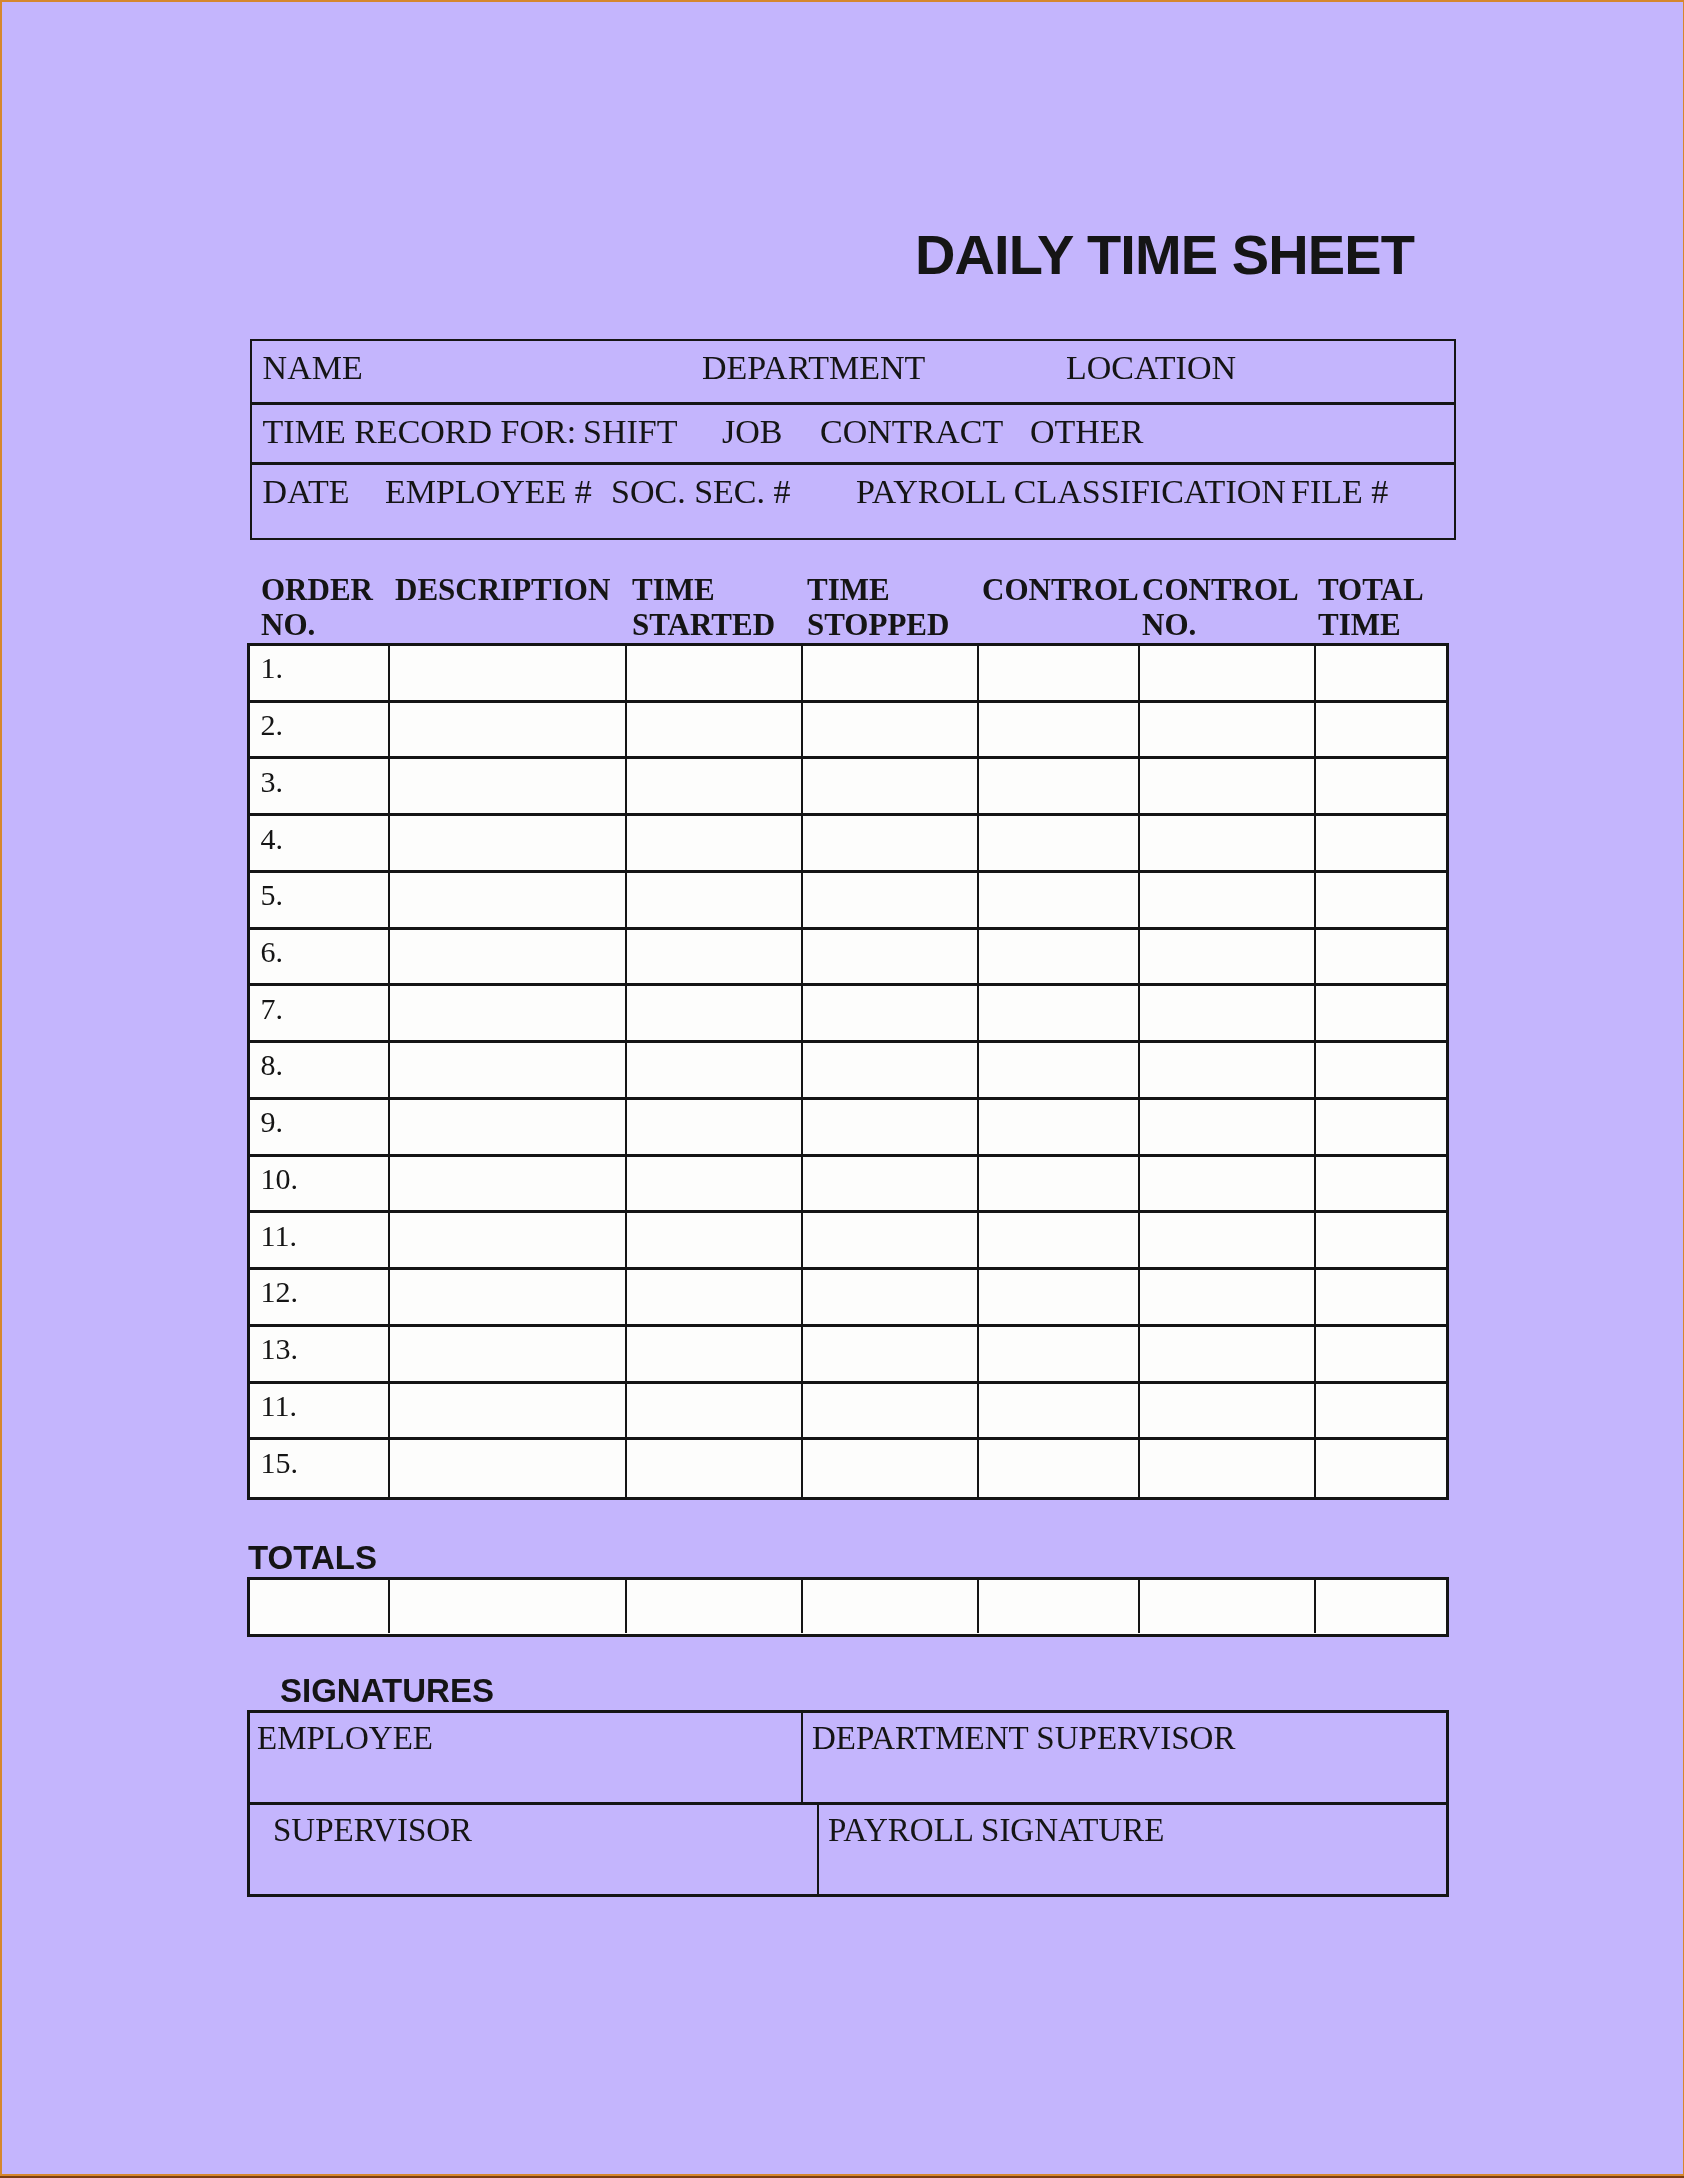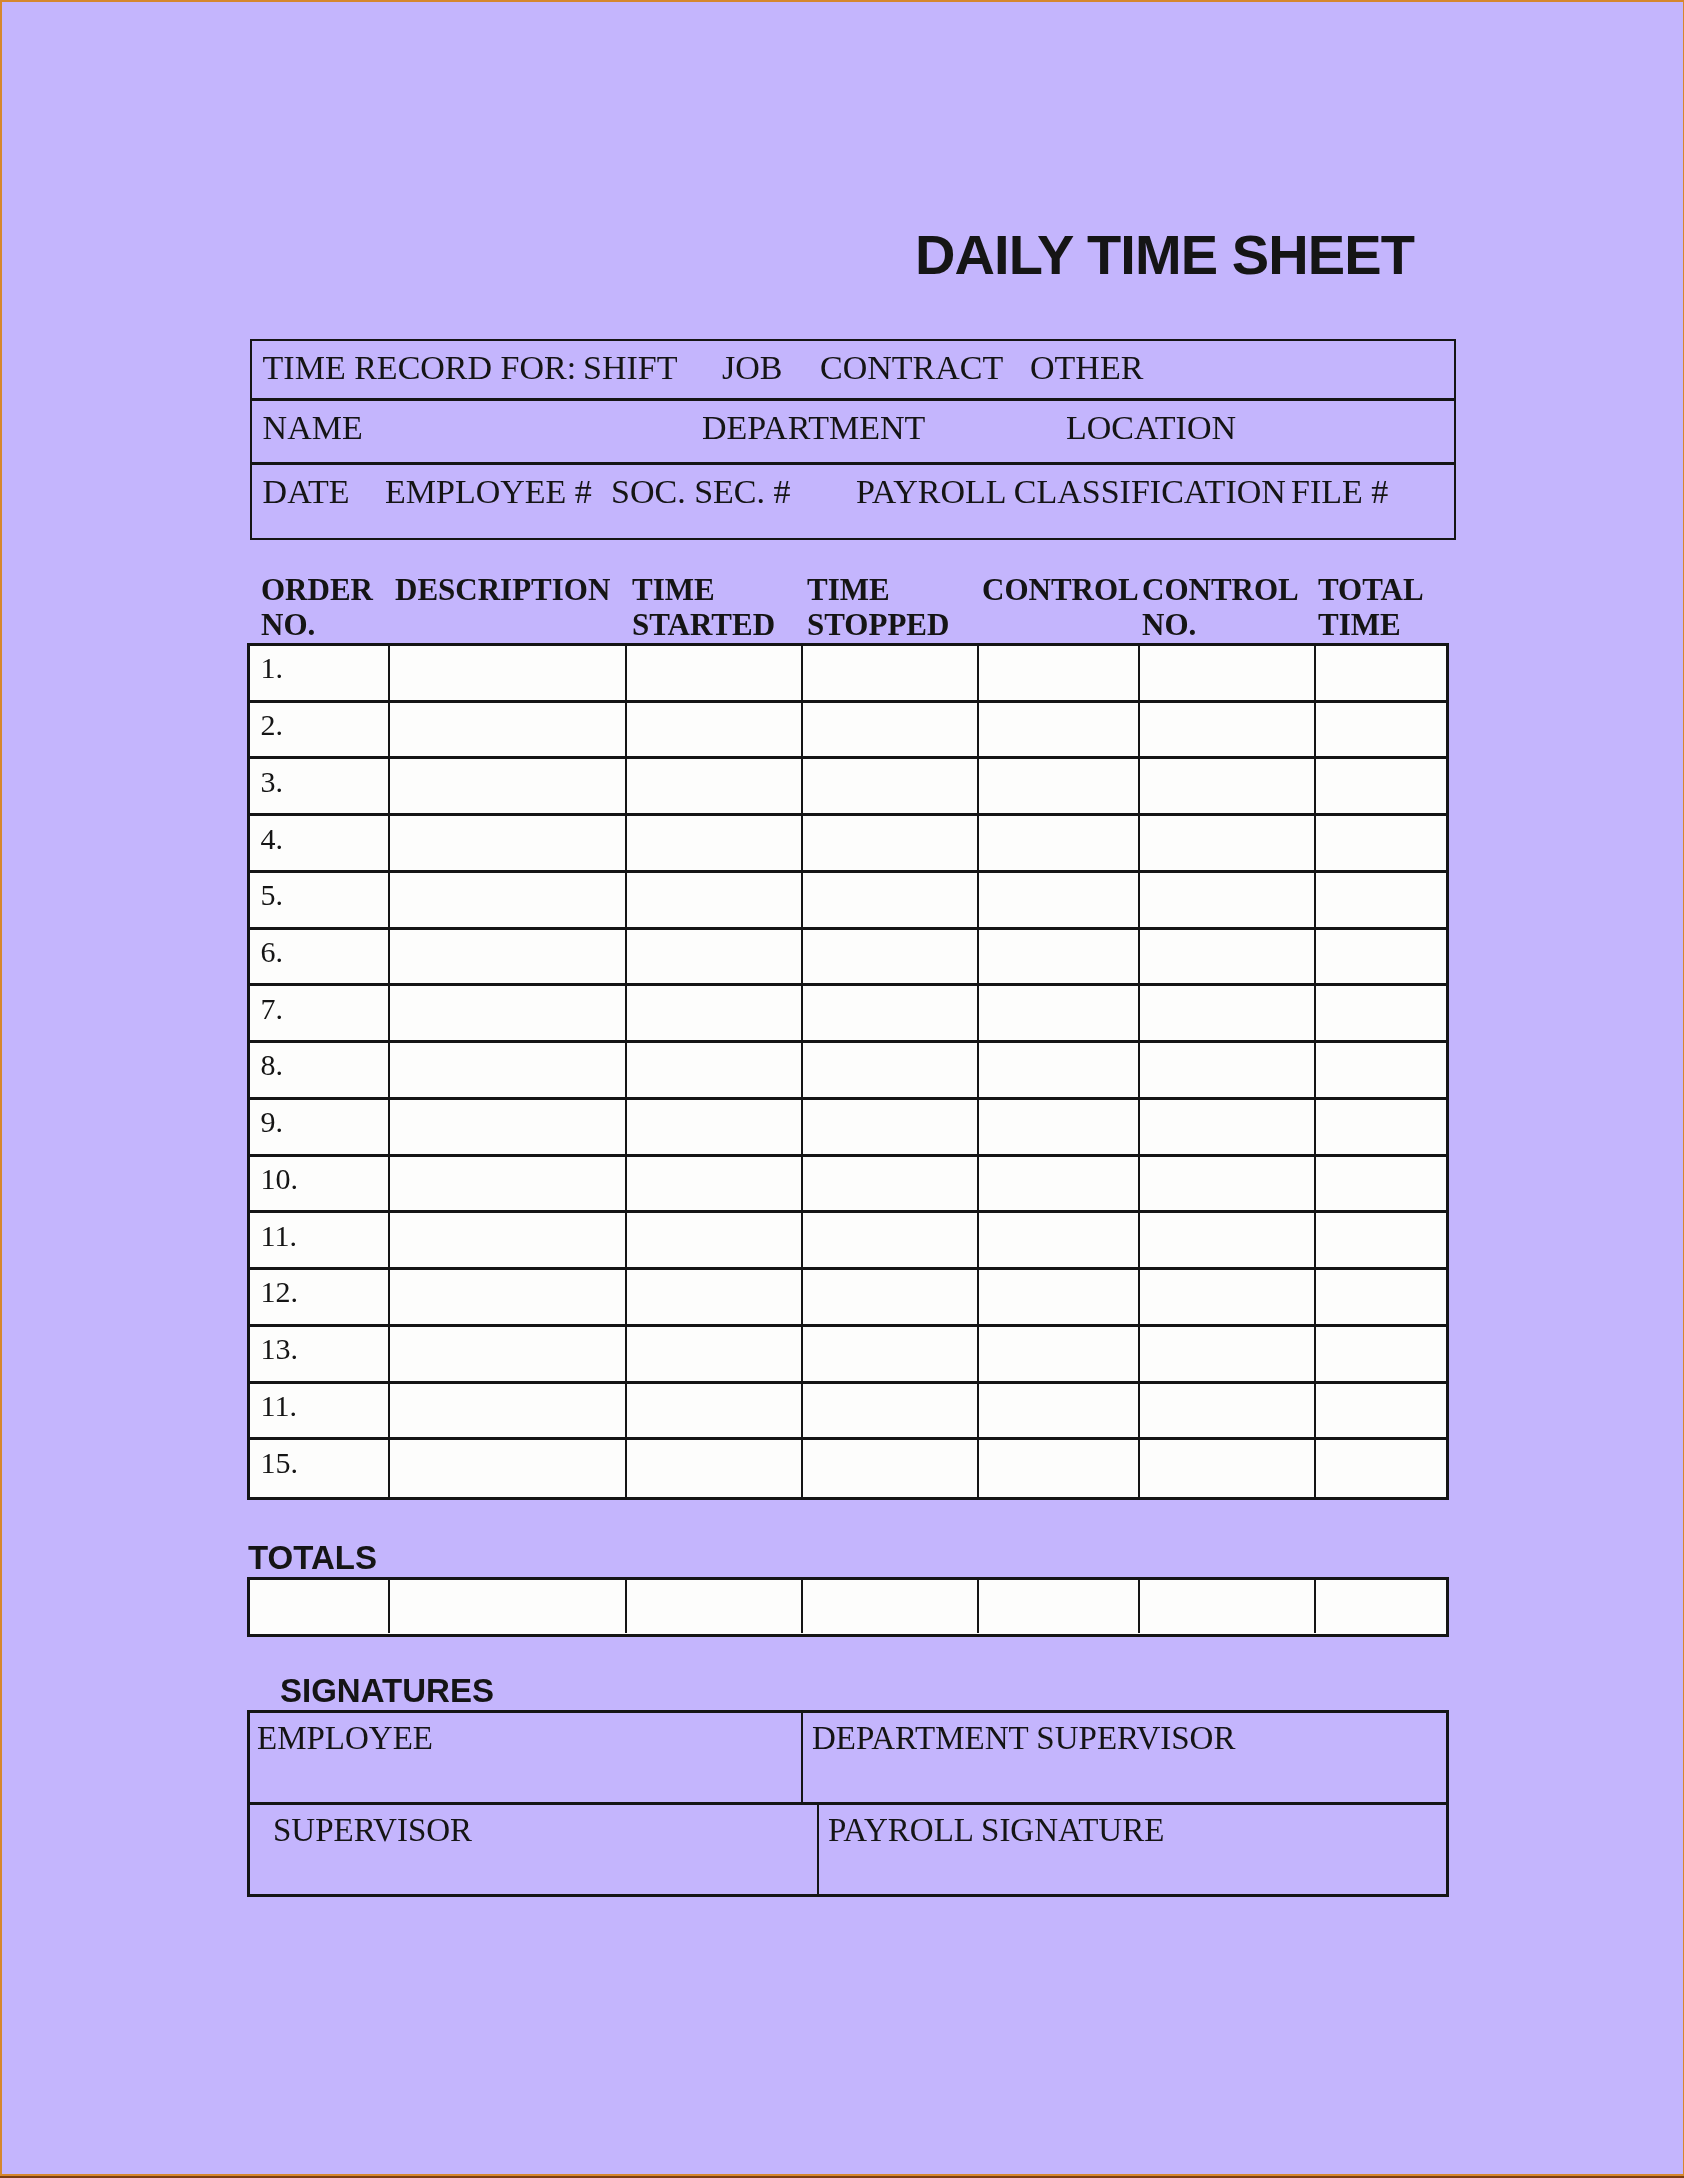--- a/index.html
+++ b/index.html
@@ -101,31 +101,31 @@
 
 <div class="page">
 
   <div class="border-frame"></div>
   <div class="bottom-orange"></div>
   <div class="bottom-dark"></div>
 
   <div class="page-title">DAILY TIME SHEET</div>
 
   <div class="header-box">
+    <div class="hrow hrow1">
+      <span class="hlabel" style="left:10.6px">NAME</span>
+      <span class="hlabel" style="left:450px">DEPARTMENT</span>
+      <span class="hlabel" style="left:814px">LOCATION</span>
+    </div>
     <div class="hrow hrow2">
       <span class="hlabel" style="left:10.6px">TIME RECORD FOR:</span>
       <span class="hlabel" style="left:331px">SHIFT</span>
       <span class="hlabel" style="left:470px">JOB</span>
       <span class="hlabel" style="left:568px">CONTRACT</span>
       <span class="hlabel" style="left:778px">OTHER</span>
-    </div>
-    <div class="hrow hrow1">
-      <span class="hlabel" style="left:10.6px">NAME</span>
-      <span class="hlabel" style="left:450px">DEPARTMENT</span>
-      <span class="hlabel" style="left:814px">LOCATION</span>
     </div>
     <div class="hrow hrow3">
       <span class="hlabel" style="left:10.6px">DATE</span>
       <span class="hlabel" style="left:133px">EMPLOYEE #</span>
       <span class="hlabel" style="left:359px">SOC. SEC. #</span>
       <span class="hlabel" style="left:604px">PAYROLL CLASSIFICATION</span>
       <span class="hlabel" style="left:1039px">FILE #</span>
     </div>
   </div>
 

